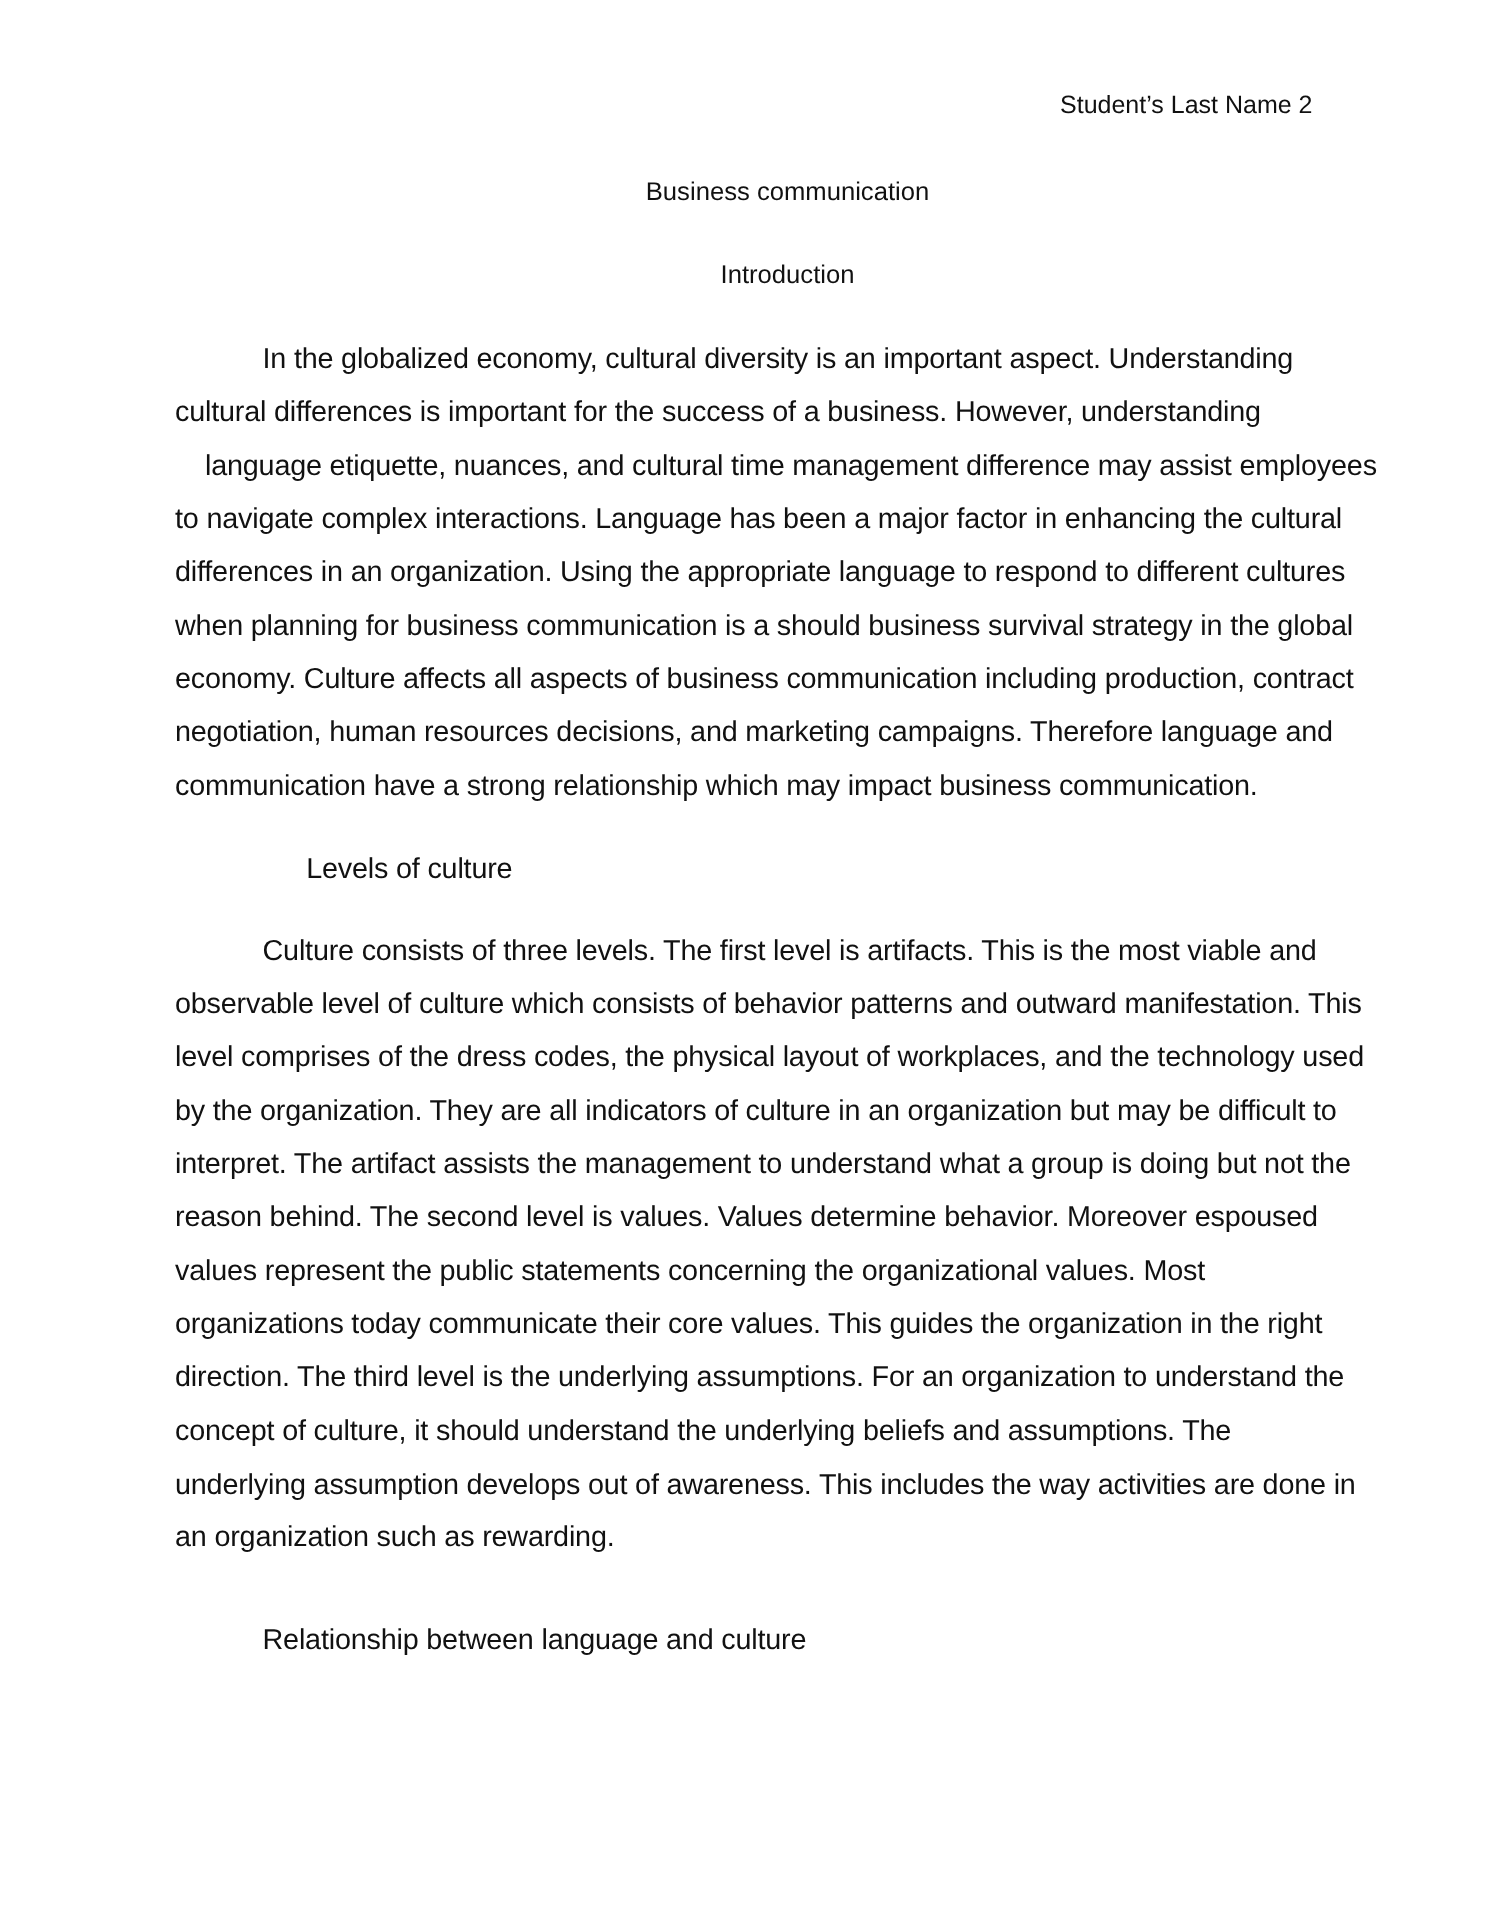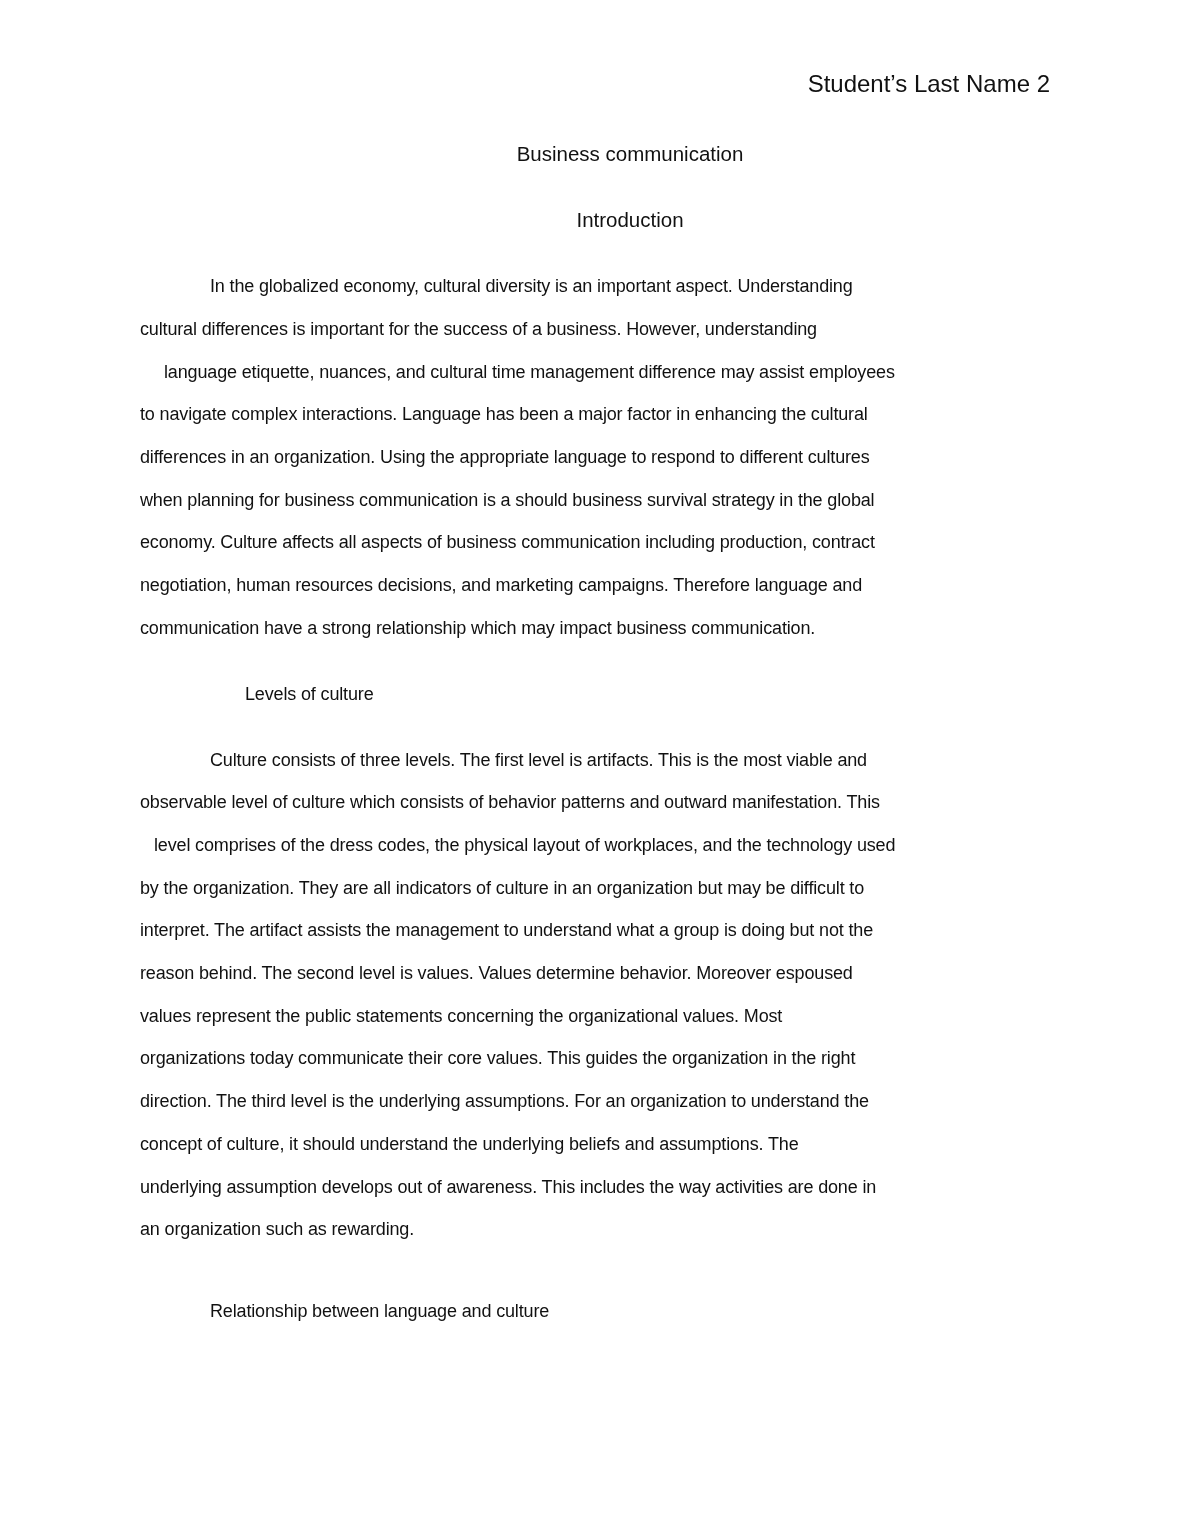--- a/index.html
+++ b/index.html
@@ -18,30 +18,30 @@
     .page {
       position: absolute;
       left: 0; top: 0;
       width: 1190px;
       height: 1540px;
       background: #ffffff;
     }
     .line {
       position: absolute;
       left: 140px;
-      font-size: 18px;
+      font-size: 23px;
       line-height: 24px;
       white-space: nowrap;
       letter-spacing: -0.15px;
     }
     .header-right {
       position: absolute;
       right: 140px;
       top: 72px;
-      font-size: 24px;
+      font-size: 20px;
       line-height: 24px;
       white-space: nowrap;
     }
     .center {
       position: absolute;
       left: 0;
       width: 1260px;
       text-align: center;
       font-size: 20.5px;
       line-height: 24px;
@@ -71,21 +71,21 @@
     <div class="line" style="top:530px;">economy. Culture affects all aspects of business communication including production, contract</div>
     <div class="line" style="top:573px;">negotiation, human resources decisions, and marketing campaigns. Therefore language and</div>
     <div class="line" style="top:616px;">communication have a strong relationship which may impact business communication.</div>
   </div>
 
   <div class="line heading-indent" style="top:682px;margin-left:30px;">Levels of culture</div>
 
   <div>
     <div class="line indent" style="top:748px;">Culture consists of three levels. The first level is artifacts. This is the most viable and</div>
     <div class="line" style="top:790px;">observable level of culture which consists of behavior patterns and outward manifestation. This</div>
-    <div class="line" style="top:833px;margin-left:14px;">level comprises of the dress codes, the physical layout of workplaces, and the technology used</div>
+    <div class="line" style="top:833px;">level comprises of the dress codes, the physical layout of workplaces, and the technology used</div>
     <div class="line" style="top:876px;">by the organization. They are all indicators of culture in an organization but may be difficult to</div>
     <div class="line" style="top:918px;">interpret. The artifact assists the management to understand what a group is doing but not the</div>
     <div class="line" style="top:961px;">reason behind. The second level is values. Values determine behavior. Moreover espoused</div>
     <div class="line" style="top:1004px;">values represent the public statements concerning the organizational values. Most</div>
     <div class="line" style="top:1046px;">organizations today communicate their core values. This guides the organization in the right</div>
     <div class="line" style="top:1089px;text-align:center;">direction. The third level is the underlying assumptions. For an organization to understand the</div>
     <div class="line" style="top:1132px;">concept of culture, it should understand the underlying beliefs and assumptions. The</div>
     <div class="line" style="top:1175px;">underlying assumption develops out of awareness. This includes the way activities are done in</div>
     <div class="line" style="top:1217px;">an organization such as rewarding.</div>
   </div>

